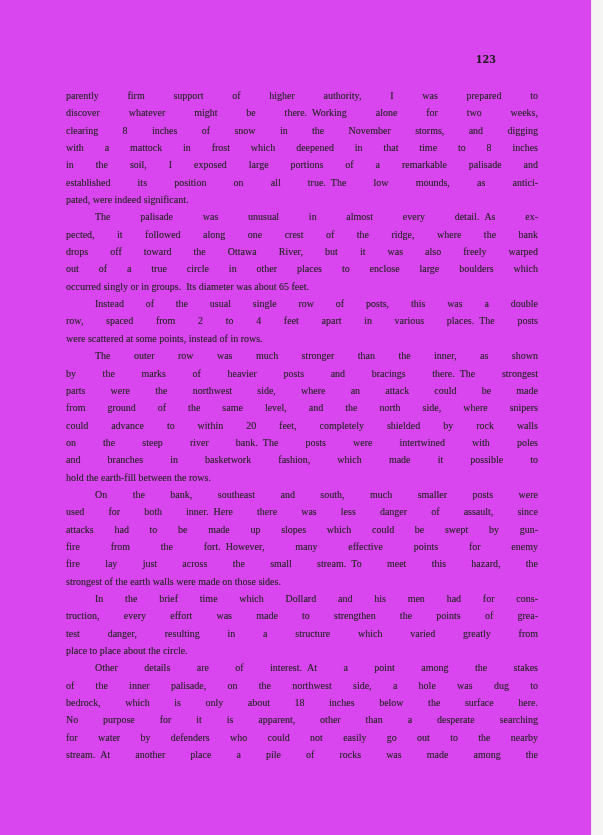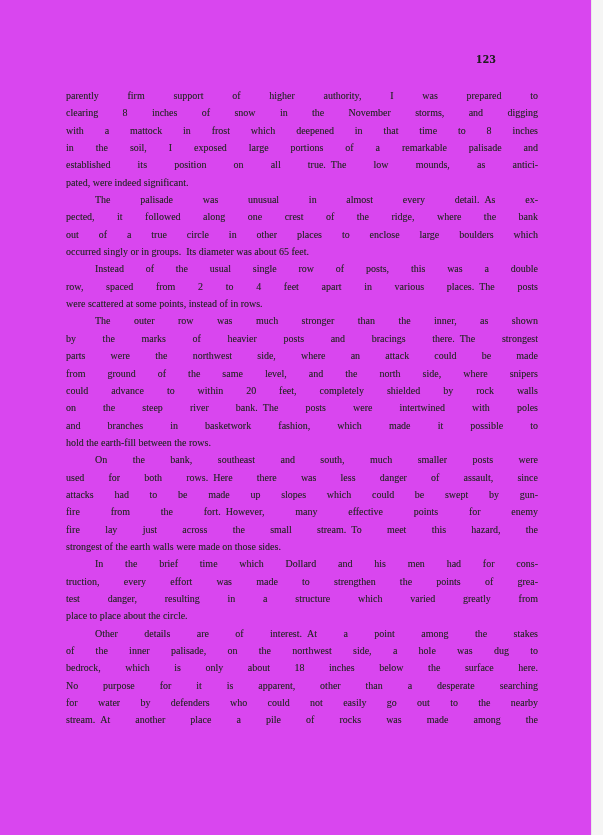--- a/index.html
+++ b/index.html
@@ -61,50 +61,52 @@
   }
 </style>
 </head>
 <body>
 
 <div class="page">
   <div class="page-number">123</div>
   <div class="text-block">
       <div class="para">
         <div class="line">parently firm support of higher authority, I was prepared to</div>
+        <div class="line">discover whatever might be there. Working alone for two weeks,</div>
         <div class="line">clearing 8 inches of snow in the November storms, and digging</div>
         <div class="line">with a mattock in frost which deepened in that time to 8 inches</div>
         <div class="line">in the soil, I exposed large portions of a remarkable palisade and</div>
         <div class="line">established its position on all true. The low mounds, as antici-</div>
         <div class="line last">pated, were indeed significant.</div>
       </div>
       <div class="para">
         <div class="line indent">The palisade was unusual in almost every detail. As ex-</div>
         <div class="line">pected, it followed along one crest of the ridge, where the bank</div>
+        <div class="line">drops off toward the Ottawa River, but it was also freely warped</div>
         <div class="line">out of a true circle in other places to enclose large boulders which</div>
         <div class="line last">occurred singly or in groups. Its diameter was about 65 feet.</div>
       </div>
       <div class="para">
         <div class="line indent">Instead of the usual single row of posts, this was a double</div>
         <div class="line">row, spaced from 2 to 4 feet apart in various places. The posts</div>
         <div class="line last">were scattered at some points, instead of in rows.</div>
       </div>
       <div class="para">
         <div class="line indent">The outer row was much stronger than the inner, as shown</div>
         <div class="line">by the marks of heavier posts and bracings there. The strongest</div>
         <div class="line">parts were the northwest side, where an attack could be made</div>
         <div class="line">from ground of the same level, and the north side, where snipers</div>
         <div class="line">could advance to within 20 feet, completely shielded by rock walls</div>
         <div class="line">on the steep river bank. The posts were intertwined with poles</div>
         <div class="line">and branches in basketwork fashion, which made it possible to</div>
         <div class="line last">hold the earth-fill between the rows.</div>
       </div>
       <div class="para">
         <div class="line indent">On the bank, southeast and south, much smaller posts were</div>
-        <div class="line">used for both rows. Here there was less danger of assault, since</div>
+        <div class="line">used for both inner. Here there was less danger of assault, since</div>
         <div class="line">attacks had to be made up slopes which could be swept by gun-</div>
         <div class="line">fire from the fort. However, many effective points for enemy</div>
         <div class="line">fire lay just across the small stream. To meet this hazard, the</div>
         <div class="line last">strongest of the earth walls were made on those sides.</div>
       </div>
       <div class="para">
         <div class="line indent">In the brief time which Dollard and his men had for cons-</div>
         <div class="line">truction, every effort was made to strengthen the points of grea-</div>
         <div class="line">test danger, resulting in a structure which varied greatly from</div>
         <div class="line last">place to place about the circle.</div>

